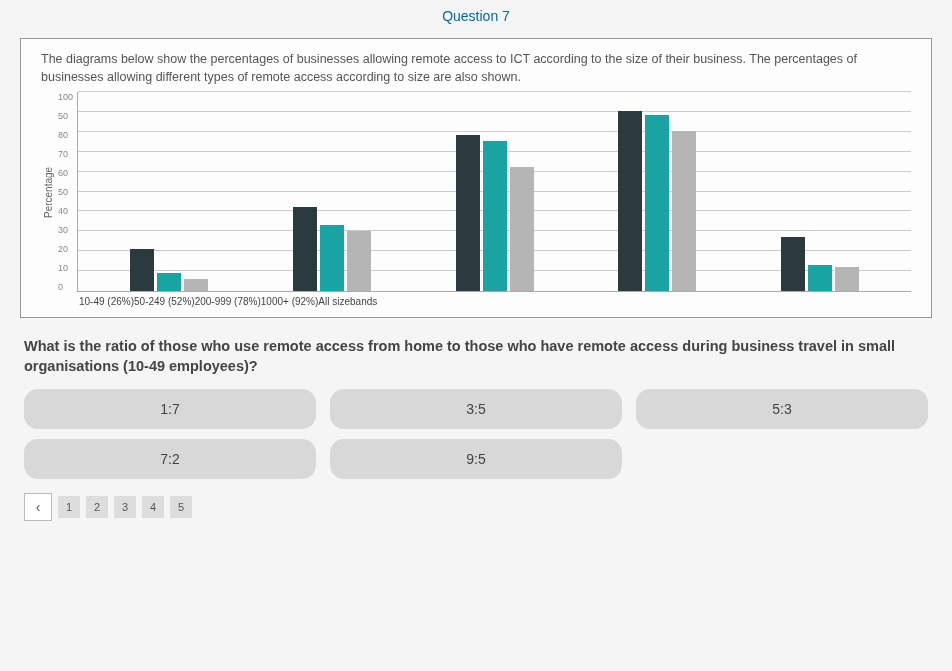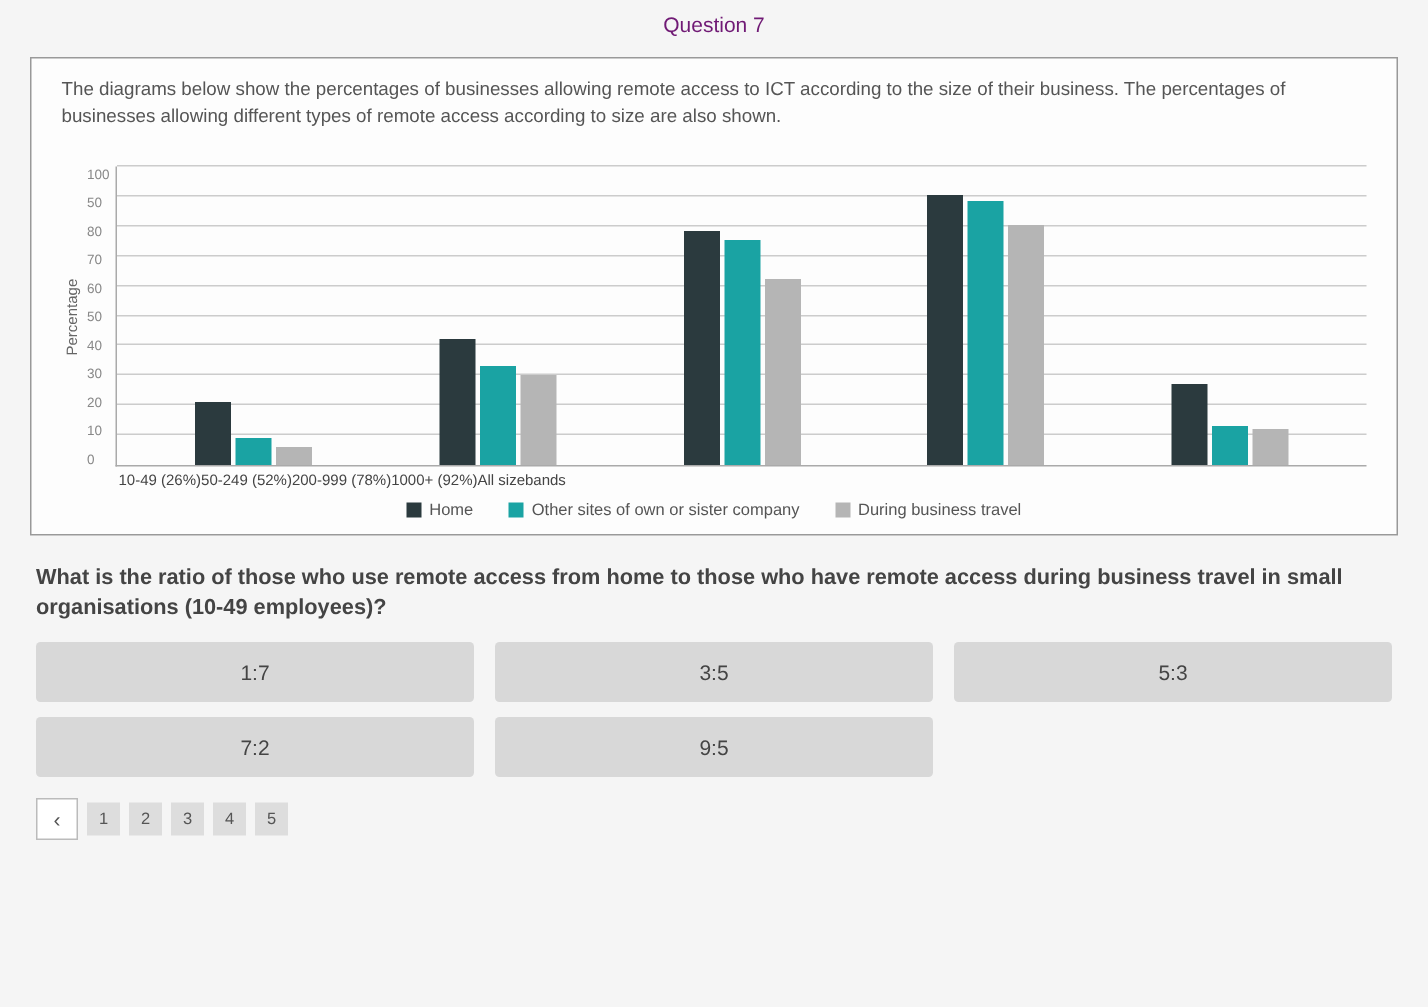--- a/index.html
+++ b/index.html
@@ -9,33 +9,33 @@
       width: 952px;
       height: 671px;
       overflow: hidden;
       padding: 0 20px;
       color: #333;
     }
     .question-header {
       text-align: center;
       font-size: 14px;
       font-weight: 500;
-      color: #701a75;
+      color: #0369a1;
       padding: 8px 0 14px;
     }
     .chart-panel {
       border: 1px solid #999;
       padding: 12px 20px 10px;
       background: #fdfdfd;
     }
     .chart-intro {
       font-size: 12.5px;
       color: #555;
       line-height: 1.4;
-      margin-bottom: 25px;
+      margin-bottom: 6px;
     }
     .chart-wrap {
       display: flex;
       align-items: stretch;
       height: 200px;
     }
     .y-axis-label {
       writing-mode: vertical-rl;
       transform: rotate(180deg);
       font-size: 10px;
@@ -116,21 +116,21 @@
     }
     .answers {
       display: grid;
       grid-template-columns: 1fr 1fr 1fr;
       gap: 10px 14px;
       padding: 0 4px;
     }
     .answer-btn {
       background: #d8d8d8;
       border: none;
-      border-radius: 3px;
+      border-radius: 14px;
       padding: 12px 0;
       font-size: 14px;
       color: #444;
       cursor: pointer;
       text-align: center;
     }
     .pager {
       display: flex;
       gap: 6px;
       padding: 14px 4px 0;
@@ -216,34 +216,20 @@
   </div>
 
   <div class="x-ticks">
     <span>10-49 (26%)</span>
     <span>50-249 (52%)</span>
     <span>200-999 (78%)</span>
     <span>1000+ (92%)</span>
     <span>All sizebands</span>
   </div>
 
-  <div class="legend">
-    <div class="legend-item">
-      <span class="swatch s0"></span>
-      <span>Home</span>
-    </div>
-    <div class="legend-item">
-      <span class="swatch s1"></span>
-      <span>Other sites of own or sister company</span>
-    </div>
-    <div class="legend-item">
-      <span class="swatch s2"></span>
-      <span>During business travel</span>
-    </div>
-  </div>
 </div>
 
 <div class="question-text">What is the ratio of those who use remote access from home to those who have remote access during business travel in small organisations (10-49 employees)?</div>
 
 <div class="answers">
   <button class="answer-btn">1:7</button>
   <button class="answer-btn">3:5</button>
   <button class="answer-btn">5:3</button>
   <button class="answer-btn">7:2</button>
   <button class="answer-btn">9:5</button>

